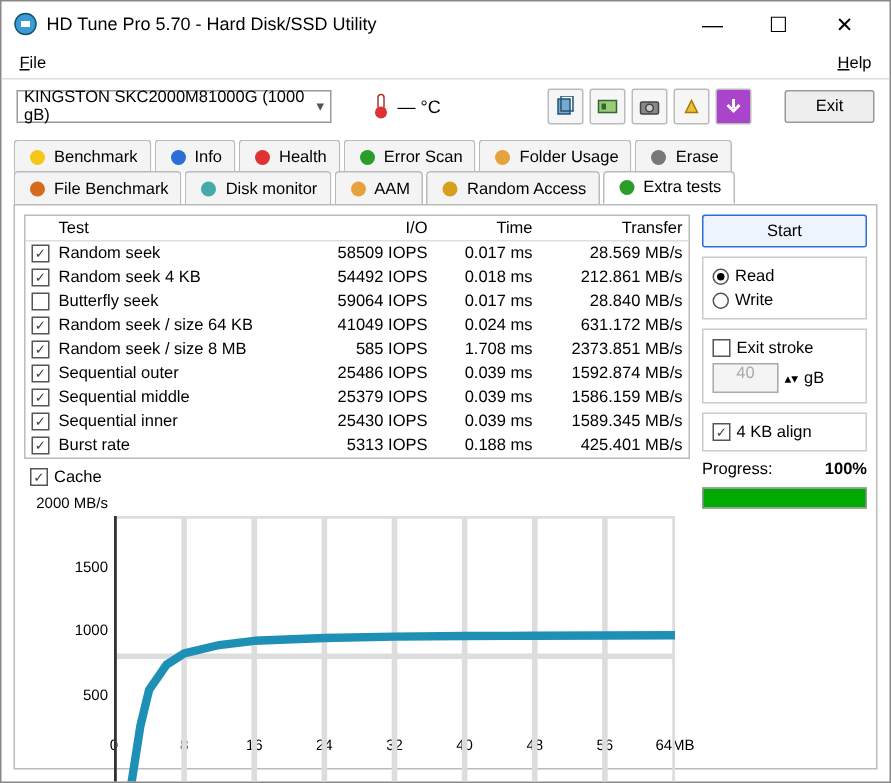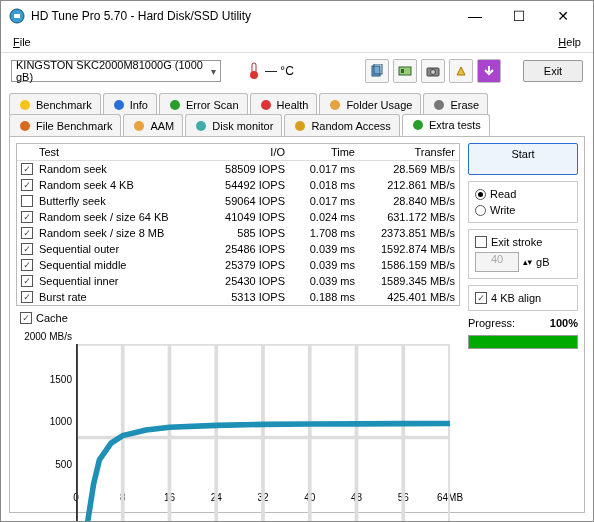--- a/index.html
+++ b/index.html
@@ -34,21 +34,21 @@
 .col-chk { width: 18px; display:flex; align-items:center;}
 .col-test { flex: 1; }
 .col-io { width: 90px; text-align: right; }
 .col-time { width: 70px; text-align: right; }
 .col-tr { width: 100px; text-align: right; }
 .chk { width:12px;height:12px;border:1px solid #555; display:inline-flex;align-items:center;justify-content:center;font-size:9px;color:#444;}
 .chk.on::after{content:"✓";}
 .cache-row { padding: 6px 4px; display:flex;align-items:center;gap:4px;}
 .chart { flex: 1; border: 0; margin-top: 6px; position: relative; padding: 8px 10px 16px 60px;}
 .right { width: 110px; display: flex; flex-direction: column; gap: 6px; }
-.btn { height: 32px; border: 1px solid #2a6fd6; background: #eef4fc; text-align: center; line-height: 20px; border-radius:2px;}
+.btn { height: 22px; border: 1px solid #2a6fd6; background: #eef4fc; text-align: center; line-height: 20px; border-radius:2px;}
 .panel { border: 1px solid #ccc; padding: 6px; display:flex;flex-direction:column;gap:4px;}
 .radio { display:flex;align-items:center;gap:4px;text-align:right;}
 .rdot{width:11px;height:11px;border:1px solid #555;border-radius:50%;display:inline-flex;align-items:center;justify-content:center;}
 .rdot.on::after{content:"";width:5px;height:5px;background:#000;border-radius:50%;}
 .short-row{display:flex;align-items:center;gap:4px;}
 .spin{width:44px;height:20px;border:1px solid #aaa;background:#f4f4f4;text-align:center;color:#aaa;font-size:11px;}
 .prog-row{display:flex;justify-content:space-between;align-items:center;}
 .prog-bar{height:14px;background:#0a0;border:1px solid #999;}
 .ylabel{position:absolute;right:calc(100% - 56px);font-size:10px;transform:translateY(-50%);}
 .xlabel{position:absolute;top:calc(100% - 14px);font-size:10px;transform:translateX(-50%);}
@@ -140,61 +140,61 @@
         <span>Benchmark</span>
       </div>
       <div class="tab">
         <span class="tabicon"><svg viewBox="0 0 14 14">
             <circle cx="7" cy="7" r="5" fill="#2a6fd6"></circle>
           </svg></span>
         <span>Info</span>
       </div>
       <div class="tab">
         <span class="tabicon"><svg viewBox="0 0 14 14">
+            <circle cx="7" cy="7" r="5" fill="#d33"></circle>
+          </svg></span>
+        <span>Health</span>
+      </div>
+      <div class="tab">
+        <span class="tabicon"><svg viewBox="0 0 14 14">
             <circle cx="7" cy="7" r="5" fill="#2a9d2a"></circle>
           </svg></span>
         <span>Error Scan</span>
       </div>
       <div class="tab">
         <span class="tabicon"><svg viewBox="0 0 14 14">
-            <circle cx="7" cy="7" r="5" fill="#d33"></circle>
-          </svg></span>
-        <span>Health</span>
-      </div>
-      <div class="tab">
-        <span class="tabicon"><svg viewBox="0 0 14 14">
             <circle cx="7" cy="7" r="5" fill="#e6a23c"></circle>
           </svg></span>
         <span>Folder Usage</span>
       </div>
       <div class="tab">
         <span class="tabicon"><svg viewBox="0 0 14 14">
             <circle cx="7" cy="7" r="5" fill="#777"></circle>
           </svg></span>
         <span>Erase</span>
       </div>
     </div>
   <div class="tabrow tabrow2" id="tabrow2">
       <div class="tab">
         <span class="tabicon"><svg viewBox="0 0 14 14">
             <circle cx="7" cy="7" r="5" fill="#d66b1e"></circle>
           </svg></span>
         <span>File Benchmark</span>
       </div>
       <div class="tab">
         <span class="tabicon"><svg viewBox="0 0 14 14">
+            <circle cx="7" cy="7" r="5" fill="#4aa"></circle>
+          </svg></span>
+        <span>Disk monitor</span>
+      </div>
+      <div class="tab">
+        <span class="tabicon"><svg viewBox="0 0 14 14">
             <circle cx="7" cy="7" r="5" fill="#e6a23c"></circle>
           </svg></span>
         <span>AAM</span>
-      </div>
-      <div class="tab">
-        <span class="tabicon"><svg viewBox="0 0 14 14">
-            <circle cx="7" cy="7" r="5" fill="#4aa"></circle>
-          </svg></span>
-        <span>Disk monitor</span>
       </div>
       <div class="tab">
         <span class="tabicon"><svg viewBox="0 0 14 14">
             <circle cx="7" cy="7" r="5" fill="#d6a01e"></circle>
           </svg></span>
         <span>Random Access</span>
       </div>
       <div class="tab active">
         <span class="tabicon"><svg viewBox="0 0 14 14">
             <circle cx="7" cy="7" r="5" fill="#2a9d2a"></circle>

